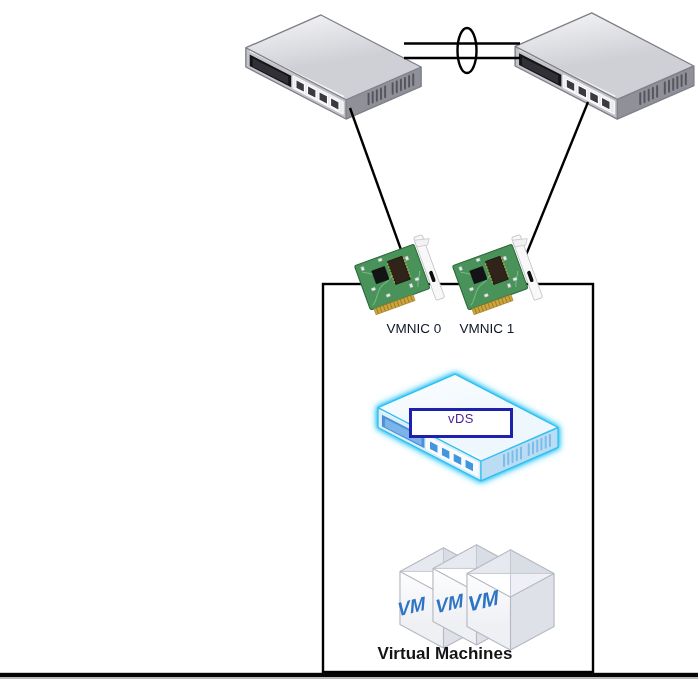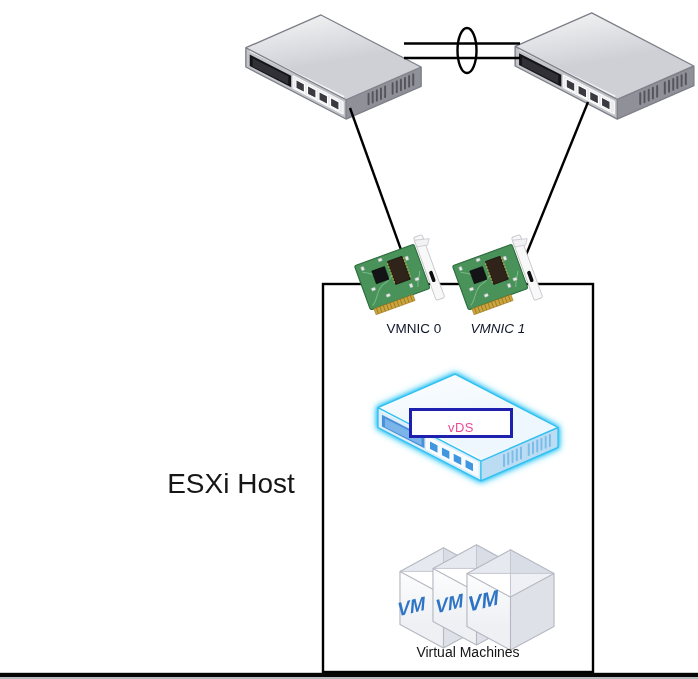--- a/index.html
+++ b/index.html
@@ -6,27 +6,27 @@
   .stage{
     position:relative;width:698px;height:679px;background:#ffffff;overflow:hidden;
     font-family:"Liberation Sans",sans-serif;
   }
   .stage svg.art{position:absolute;left:0;top:0;}
   .lbl{position:absolute;color:#161616;text-align:center;}
   .layer2{left:2px;top:15px;width:202px;font-size:28px;line-height:37px;}
   .esxi{left:146px;top:468px;width:170px;font-size:28px;}
   .vmnic{width:100px;top:321px;font-size:13.5px;color:#0f172a;}
   .vmnic0{left:364px;}
-  .vmnic1{left:448px;font-style:italic;}
-  .vmcaption{left:383px;top:644px;width:170px;font-size:14px;color:#141414;}
+  .vmnic1{left:437px;}
+  .vmcaption{left:360px;top:644px;width:170px;font-size:17px;color:#141414;font-weight:bold;}
   .vds-box{
     position:absolute;left:409px;top:408px;width:98px;height:24px;
     background:#ffffff;border:3px solid #1e21ae;
-    display:flex;align-items:flex-end;justify-content:center;
-    font-size:13px;color:#ec4899;letter-spacing:.5px;
+    display:flex;align-items:flex-start;justify-content:center;
+    font-size:13px;color:#4c1d95;letter-spacing:.5px;
   }
   
   .sw-gray{
     --swTop:#cfd0d6; --swFront:#c3c4ca; --swSide:#8f9098;
     --swScreen:#141416; --swScreen2:#303036; --swStrip:#ebebee;
     --swPort:#3a3a40; --swVent:#55555e; --swEdge:#7e7f88;
   }
   .sw-blue{
     --swTop:#eef7fd; --swFront:#ddeefa; --swSide:#bcdcf3;
     --swScreen:#4a90d8; --swScreen2:#7ab4e8; --swStrip:#f6fbff;
@@ -147,17 +147,16 @@
   </svg>
 
 
   <div class="lbl vmnic vmnic0">VMNIC 0</div>
   <div class="lbl vmnic vmnic1">VMNIC 1</div>
 
   <div class="vds-box">
     <span>vDS</span>
   </div>
 
-  <div class="lbl esxi">ESXi Host</div>
 
   <div class="lbl vmcaption">Virtual Machines</div>
 
 </div>
 
 </body></html>

